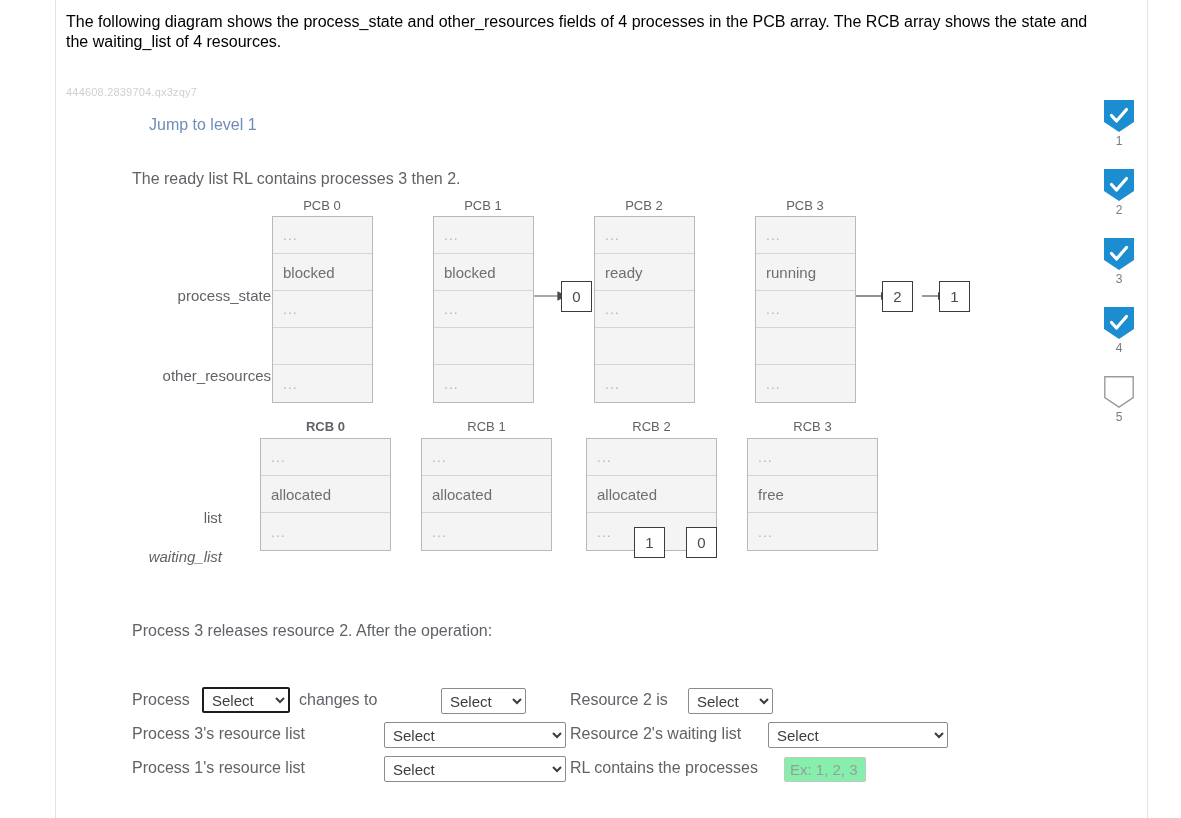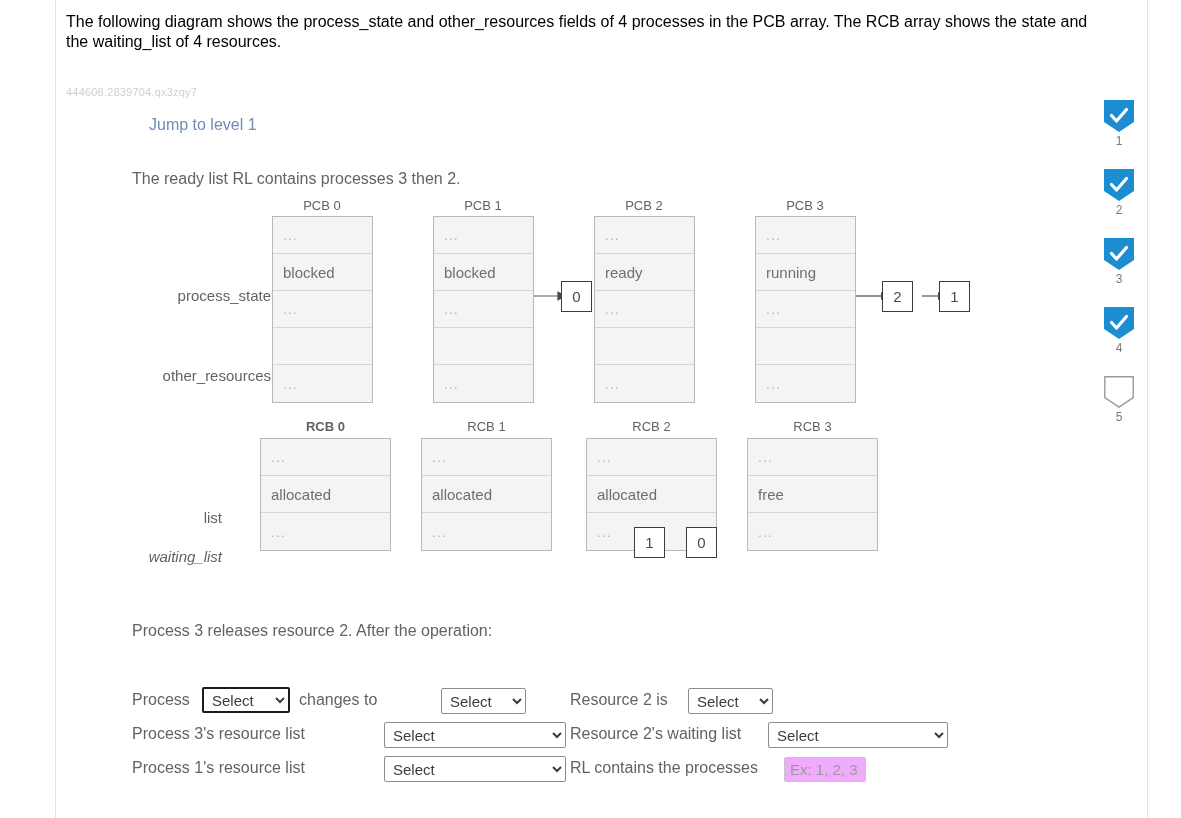--- a/index.html
+++ b/index.html
@@ -127,21 +127,21 @@
   select.dd.focused {
     border: 2px solid #1c1c1c;
     border-radius: 2px;
   }
 
   input.txt {
     position: absolute;
     font-family: "Liberation Sans", sans-serif;
     font-size: 15px;
     color: #3c3c3c;
-    background: #f0abfc;
+    background: #86efac;
     border: 1px solid #c6c6c6;
     border-radius: 2px;
     height: 25px;
     padding: 0 5px;
   }
   input.txt::placeholder { color: #9b9b9b; }
 
   
   .rail { position: absolute; left: 1104px; top: 100px; width: 40px; }
   .badge-wrap {

